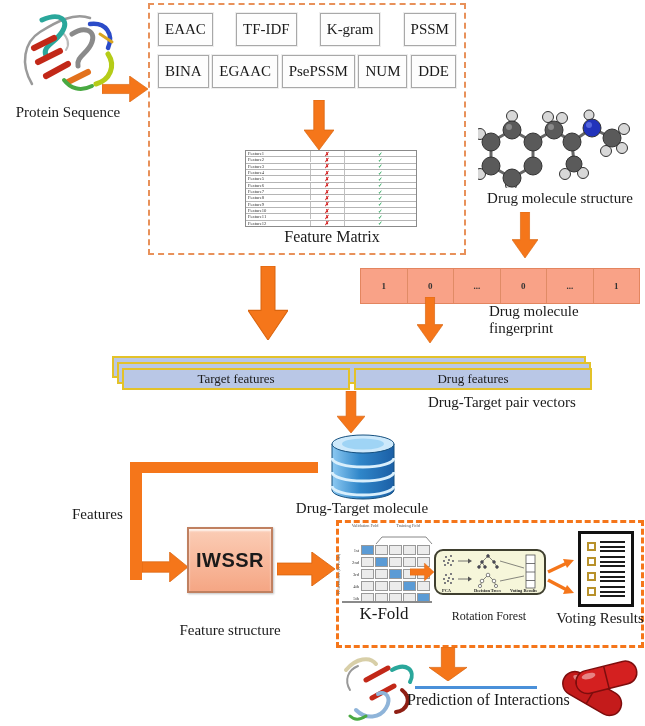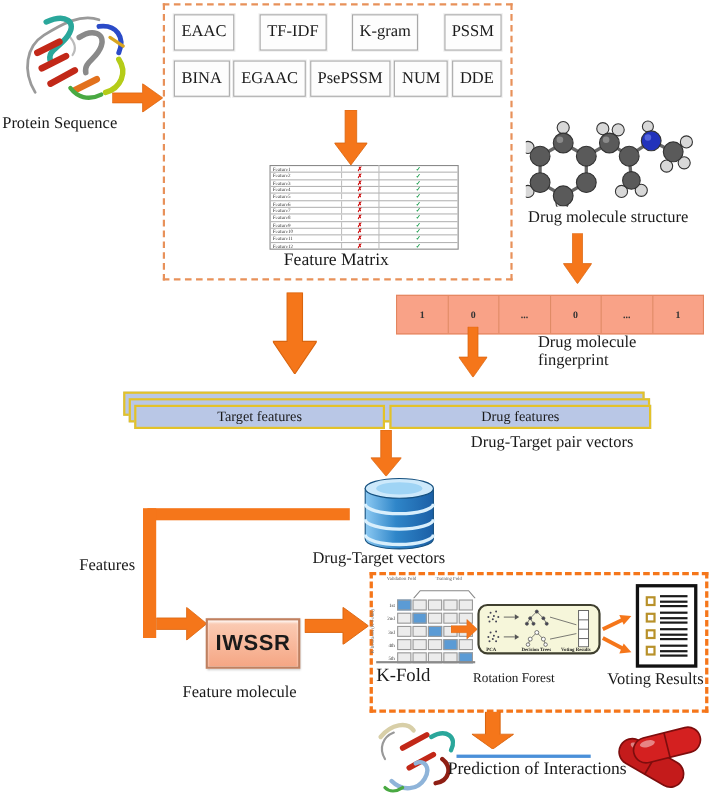--- a/index.html
+++ b/index.html
@@ -1,20 +1,20 @@
 <!DOCTYPE html>
 <html style="--arrow-orange: #F5761A; --extraction-dash: #E8915A; --ensemble-dash: #F5761A; --fingerprint-fill: #F9A287; --vector-fill: #B9C7E6; --vector-border: #E3C229; --kfold-active: #5B9BD5; --rf-fill: #F6F6DA; --prediction-line: #4A90D9;"><head>
 <meta charset="utf-8">
 <style>
 *{box-sizing:border-box;margin:0;padding:0}
 body{font-family:"Liberation Serif",serif;background:#fff;color:#1a1a1a}
 .canvas{position:relative;width:645px;height:726px;background:#fff;overflow:hidden}
 .abs{position:absolute}
 .caption{color:#1a1a1a}
-.center{}
+.center{text-align:center}
 
 .block-arrow polygon{fill:var(--arrow-orange,#F5761A);stroke:#D9650F;stroke-width:1}
 
 .extract-box{border:2px dashed var(--extraction-dash,#E8915A)}
 .methods-row{display:flex;justify-content:space-between;align-items:flex-start}
 .method-box{border:1px solid #a8a8a8;background:#fdfdfd;padding:7px 6px;font-size:15px;box-shadow:0 0 0 1px #eee}
 
 .fm-table{border:1px solid #8a8a8a;background:#fff;display:flex;flex-direction:column}
 .fm-row{flex:1;display:flex;align-items:center;border-bottom:1px solid #b5b5b5;min-height:0}
 .fm-row:last-child{border-bottom:none}
@@ -259,31 +259,31 @@
           <stop offset="1" stop-color="#1b5fa6"></stop>
     </linearGradient>
       </defs>
     <path d="M8,14 v46 a31,9 0 0 0 62,0 v-46 z" fill="url(#dbg)" stroke="#15507f" stroke-width="1"></path>
     <path d="M8,28 a31,9 0 0 0 62,0" fill="none" stroke="#d9effc" stroke-width="3"></path>
     <path d="M8,42 a31,9 0 0 0 62,0" fill="none" stroke="#d9effc" stroke-width="3"></path>
     <path d="M8,56 a31,9 0 0 0 62,0" fill="none" stroke="#d9effc" stroke-width="3"></path>
     <ellipse cx="39" cy="14" rx="31" ry="9" fill="#cde9fb" stroke="#15507f"></ellipse>
     <ellipse cx="39" cy="14" rx="21" ry="5.5" fill="#9fd4f5"></ellipse>
   </svg>
-  <div class="abs caption center" style="left:284px;top:500px;width:156px;font-size:15px">Drug-Target vectors</div>
+  <div class="abs caption center" style="left:284px;top:500px;width:156px;font-size:15px">Drug-Target molecule</div>
 
   <div class="abs conn" style="left:134px;top:462px;width:184px;height:11px"></div>
   <div class="abs conn" style="left:130px;top:462px;width:12px;height:118px"></div>
   <div class="abs caption" style="left:72px;top:506px;font-size:15px">Features</div>
   <svg class="abs block-arrow" style="left:142px;top:552px" width="46" height="30" viewBox="0 0 70 40" preserveAspectRatio="none">
       <polygon points="0,13 42,13 42,0 70,20 42,40 42,27 0,27"></polygon>
     </svg>
 
-  <div class="abs iwssr-box" style="left:187px;top:562px;width:86px;height:46px">IWSSR</div>
-  <div class="abs caption center" style="left:166px;top:622px;width:128px;font-size:15px">Feature molecule</div>
+  <div class="abs iwssr-box" style="left:187px;top:527px;width:86px;height:66px">IWSSR</div>
+  <div class="abs caption center" style="left:166px;top:622px;width:128px;font-size:15px">Feature structure</div>
 
   <svg class="abs block-arrow" style="left:277px;top:552px" width="58" height="34" viewBox="0 0 70 40" preserveAspectRatio="none">
       <polygon points="0,13 42,13 42,0 70,20 42,40 42,27 0,27"></polygon>
     </svg>
 
   <div class="abs ensemble-box" style="left:336px;top:520px;width:308px;height:128px"></div>
 
   <div class="abs kf-side" style="left:336px;top:538px;height:56px">K Iterations (K-Folds)</div>
   <div class="abs kf-header" style="left:350px;top:524px;width:30px">Validation Fold</div>
   <div class="abs kf-header" style="left:384px;top:524px;width:48px">Training Fold</div>

